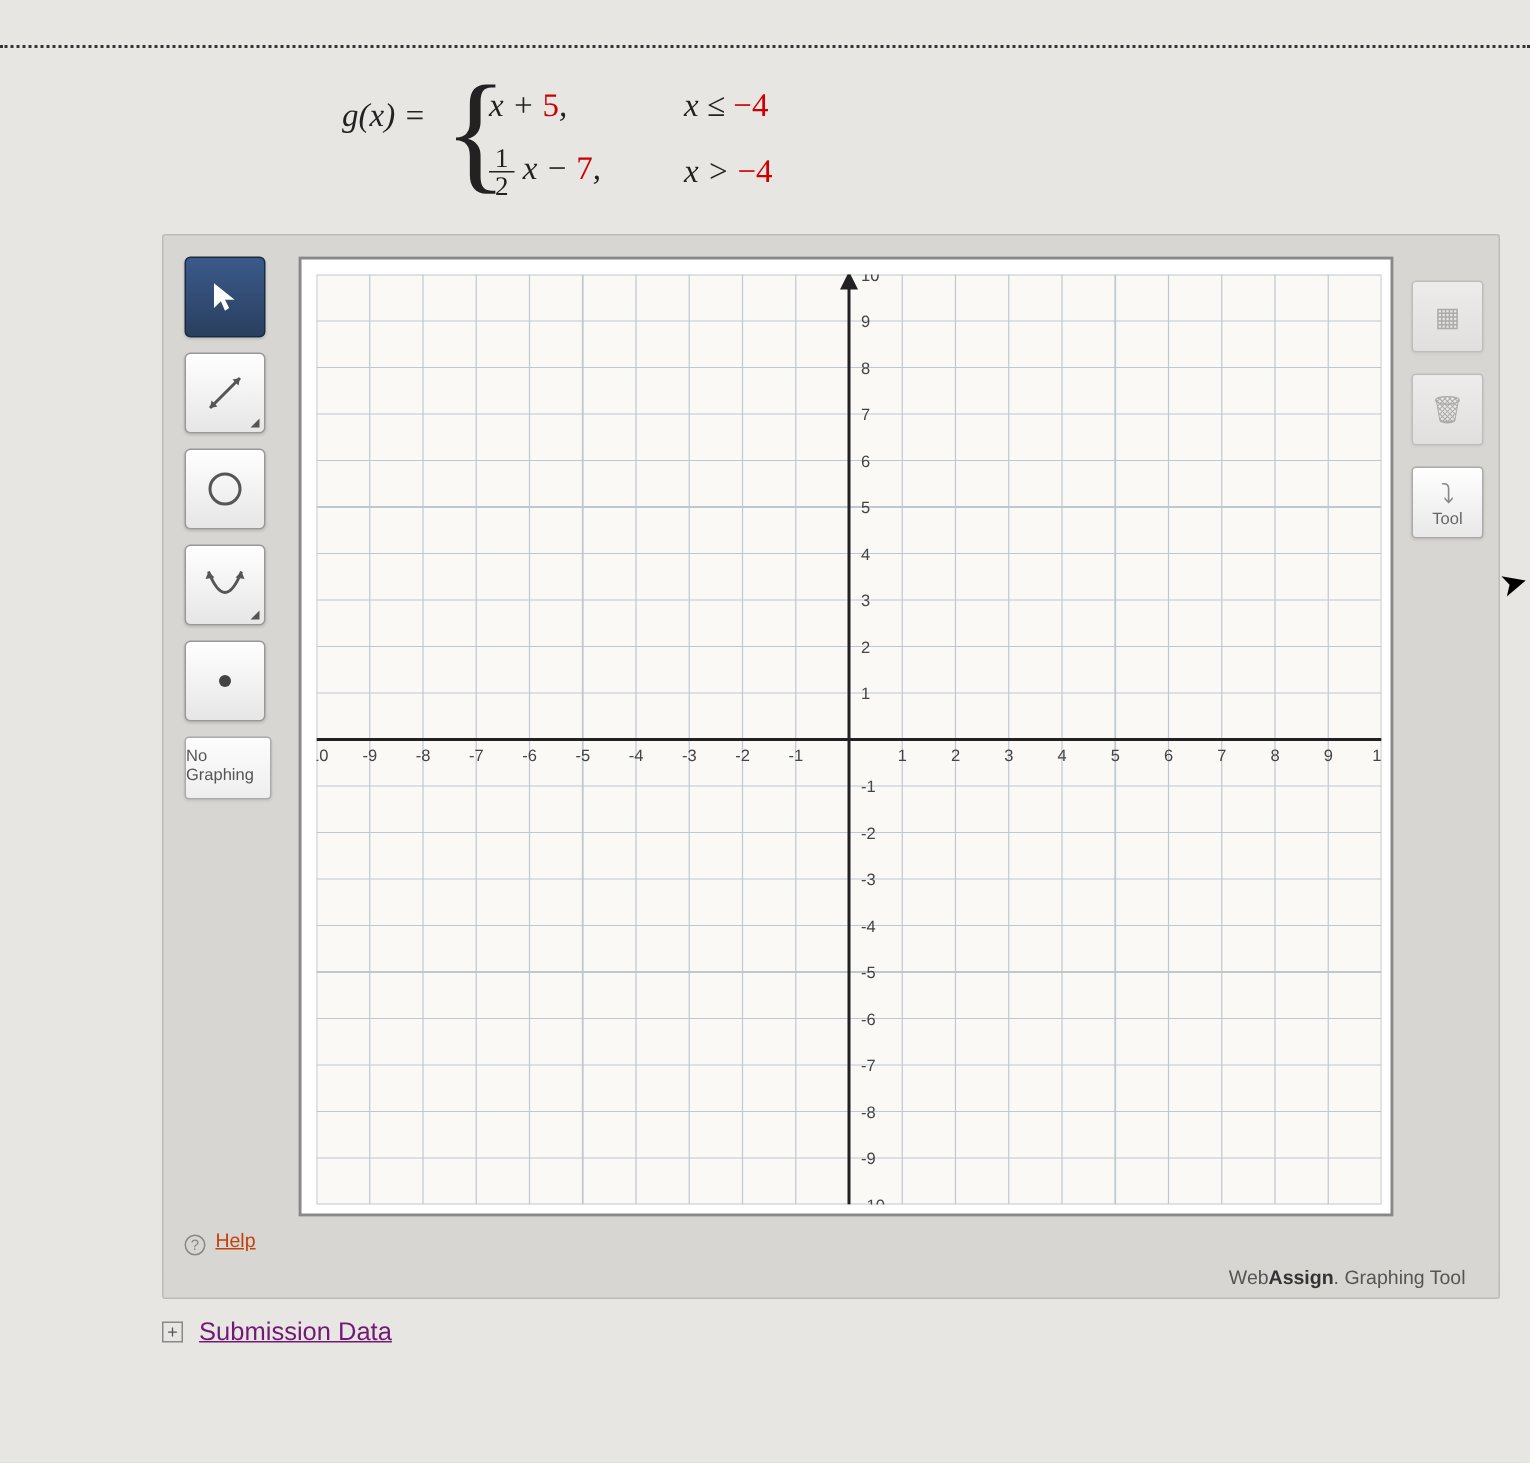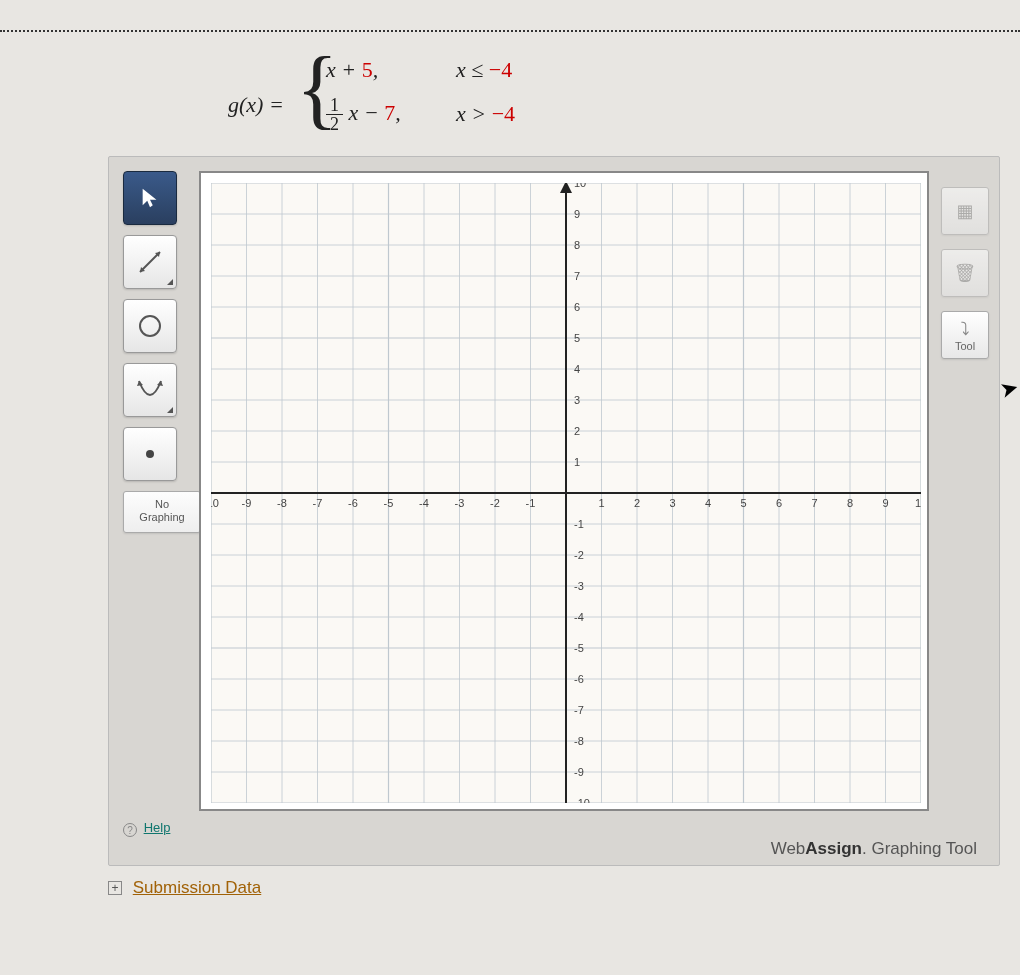--- a/index.html
+++ b/index.html
@@ -28,21 +28,21 @@
   }
   .equation {
     font-family: 'Times New Roman', serif;
     font-size: 22px;
     font-style: italic;
     color: #222;
     margin: 10px 0 18px 140px;
     position: relative;
     height: 90px;
   }
-  .eq-left { position: absolute; top: 44px; left: 0; }
+  .eq-left { position: absolute; top: 16px; left: 0; }
   .brace {
     position: absolute;
     left: 68px;
     top: -4px;
     font-size: 88px;
     font-style: normal;
     line-height: 90px;
     font-family: 'Times New Roman', serif;
   }
   .eq-cases { position: absolute; left: 98px; top: 0; }
@@ -95,26 +95,25 @@
     border-color: #1a2a3f;
   }
   .tool-btn .corner {
     position: absolute;
     right: 3px; bottom: 3px;
     width: 0; height: 0;
     border-left: 6px solid transparent;
     border-bottom: 6px solid #555;
   }
   .tool-text {
-    width: 78px;
+    width: 58px;
     height: 42px;
     background: linear-gradient(#fdfdfd,#eee);
     border: 1px solid #aaa;
     border-radius: 3px;
-    text-align: center;
     font-size: 11px;
     color: #555;
     padding-top: 6px;
     line-height: 1.2;
     cursor: pointer;
     box-shadow: 0 1px 2px rgba(0,0,0,0.1);
   }
 
   .graph-area {
     position: absolute;
@@ -151,54 +150,54 @@
   }
   .r-btn.disabled { opacity: 0.55; cursor: default; }
   .r-btn .glyph { font-size: 18px; color: #888; }
 
   .help-link {
     position: absolute;
     left: 14px;
     bottom: 28px;
     font-size: 13px;
   }
-  .help-link a { color: #0f766e; text-decoration: underline; cursor: pointer; }
+  .help-link a { color: #c2410c; text-decoration: underline; cursor: pointer; }
   .help-icon {
     display: inline-block;
     width: 14px; height: 14px;
     border: 1px solid #888; border-radius: 50%;
     font-size: 10px; text-align: center; line-height: 13px;
     color: #888; margin-right: 3px;
     vertical-align: -2px;
   }
 
   .footer-brand {
     position: absolute;
     right: 22px;
     bottom: 6px;
-    font-size: 17px;
+    font-size: 13px;
     color: #555;
   }
   .footer-brand b { color: #333; }
 
   .submission {
     margin: 12px 0 0 108px;
     font-size: 17px;
     color: #1e6a9c;
   }
   .submission .plus {
     display: inline-block;
     width: 14px; height: 14px;
     border: 1px solid #888;
     text-align: center; line-height: 12px;
     font-size: 12px; color: #555;
     margin-right: 6px;
     vertical-align: 1px;
   }
-  .submission a { color: #a16207; text-decoration: underline; cursor: pointer; }
+  .submission a { color: #701a75; text-decoration: underline; cursor: pointer; }
 
   .cursor-arrow {
     position: absolute;
     right: 2px;
     top: 376px;
     font-size: 22px;
     color: #000;
     transform: rotate(-15deg);
   }
 </style>

